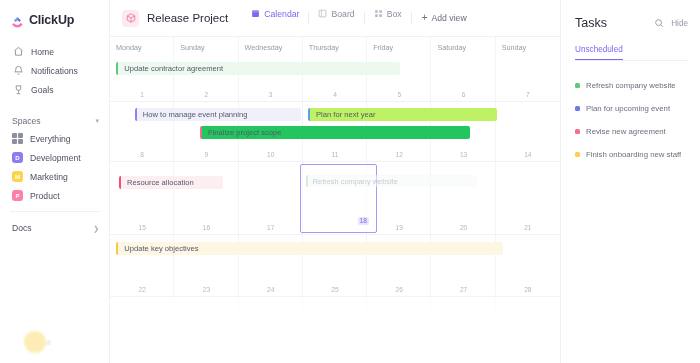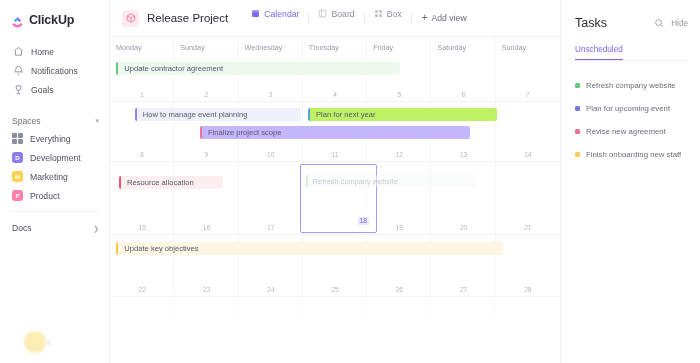--- a/index.html
+++ b/index.html
@@ -112,21 +112,21 @@
   .evt {
     position: absolute; height: 13px; border-radius: 2px;
     display: flex; align-items: center; z-index: 3;
     font-size: 7.6px; color: #55596b; padding-left: 6px;
     border-left: 2.2px solid transparent;
     overflow: hidden; white-space: nowrap;
   }
   .evt.green  { background: #edf8ef; border-left-color: #5fc97c; }
   .evt.purple { background: #f0f0fb; border-left-color: #8d82f0; }
   .evt.blue   { background: #bef264; border-left-color: #57a2e8; }
-  .evt.pink   { background: #c4b5fd; border-left-color: #f2708f; }
+  .evt.pink   { background: #22c55e; border-left-color: #f2708f; }
   .evt.red    { background: #fdeef1; border-left-color: #f0506e; }
   .evt.yellow { background: #fdf6e3; border-left-color: #f7c948; }
 
   .dropcell {
     position: absolute; border: 1px solid #a29bf5; border-radius: 2px;
     z-index: 4; background: rgba(255,255,255,.55);
   }
   .ghost {
     position: absolute; height: 12px; z-index: 5;
     display: flex; align-items: center; padding-left: 5px;

